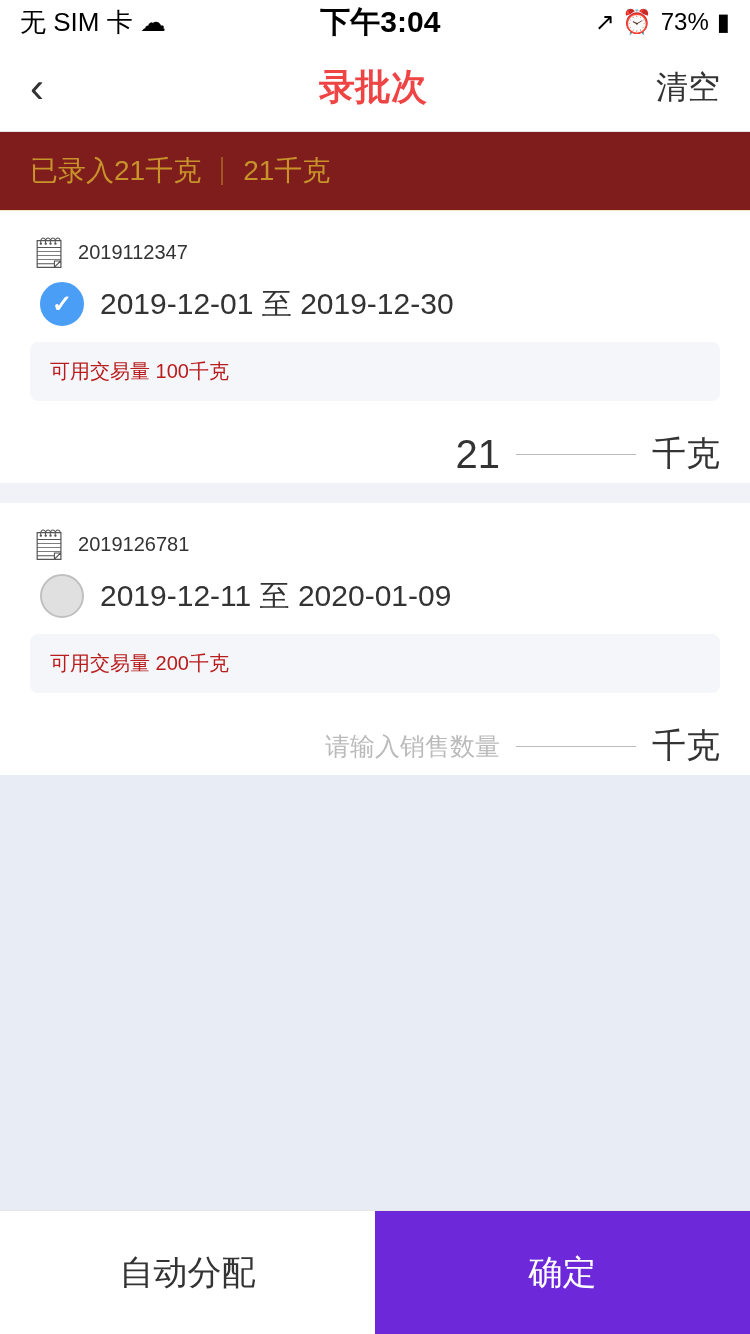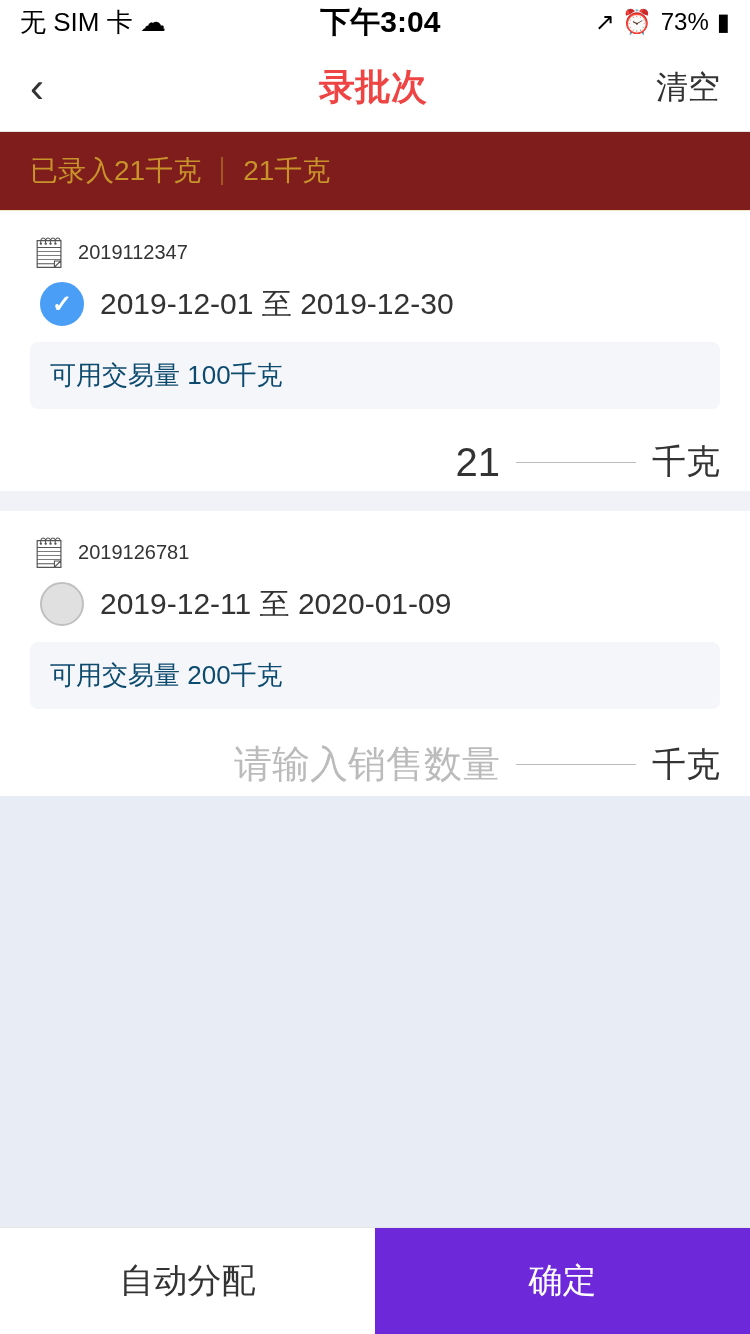--- a/index.html
+++ b/index.html
@@ -151,22 +151,22 @@
     }
     .batch-date {
       font-size: 30px;
       color: #333;
     }
     .avail-row {
       background: #f5f6fa;
       border-radius: 8px;
       padding: 16px 20px;
       margin: 0 0 0 0;
-      font-size: 26px;
-      color: #0c4a6e;
+      font-size: 20px;
+      color: #b91c1c;
       margin-bottom: 20px;
     }
 
     
     .qty-row {
       display: flex;
       align-items: center;
       justify-content: flex-end;
       padding: 10px 30px 6px 26px;
       background: #fff;
@@ -191,39 +191,39 @@
     
     .qty-placeholder-row {
       display: flex;
       align-items: center;
       justify-content: flex-end;
       padding: 10px 30px 6px 30px;
       background: #fff;
       gap: 16px;
     }
     .qty-placeholder-text {
-      font-size: 38px;
+      font-size: 25px;
       color: #bbb;
     }
     .qty-unit2 {
       font-size: 34px;
       color: #333;
     }
 
     
     .empty-area {
       flex: 1;
       background: #e8ecf5;
       min-height: 400px;
     }
 
     
     .bottom-bar {
       width: 750px;
-      height: 107px;
+      height: 124px;
       display: flex;
       background: #fff;
       border-top: 1px solid #e5e5e5;
     }
     .btn-auto {
       flex: 1;
       display: flex;
       align-items: center;
       justify-content: center;
       font-size: 34px;

